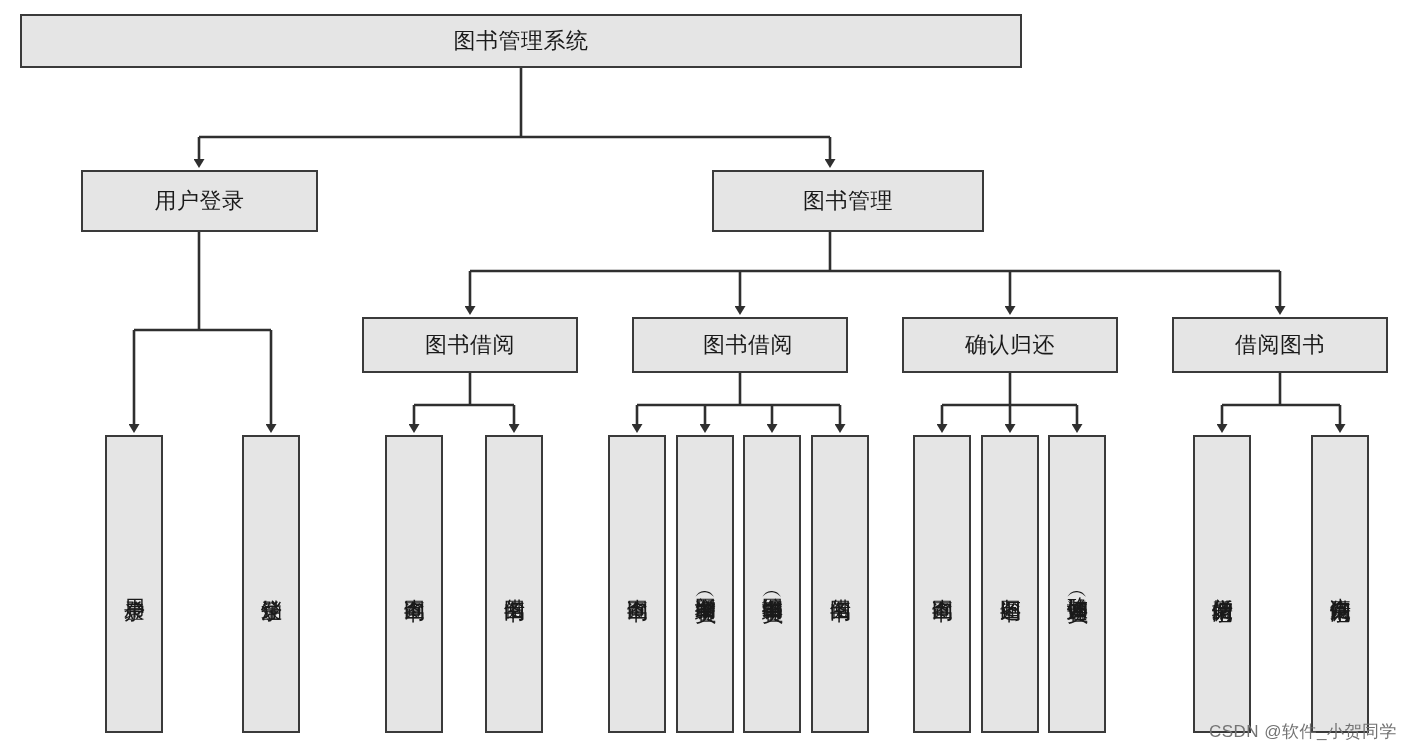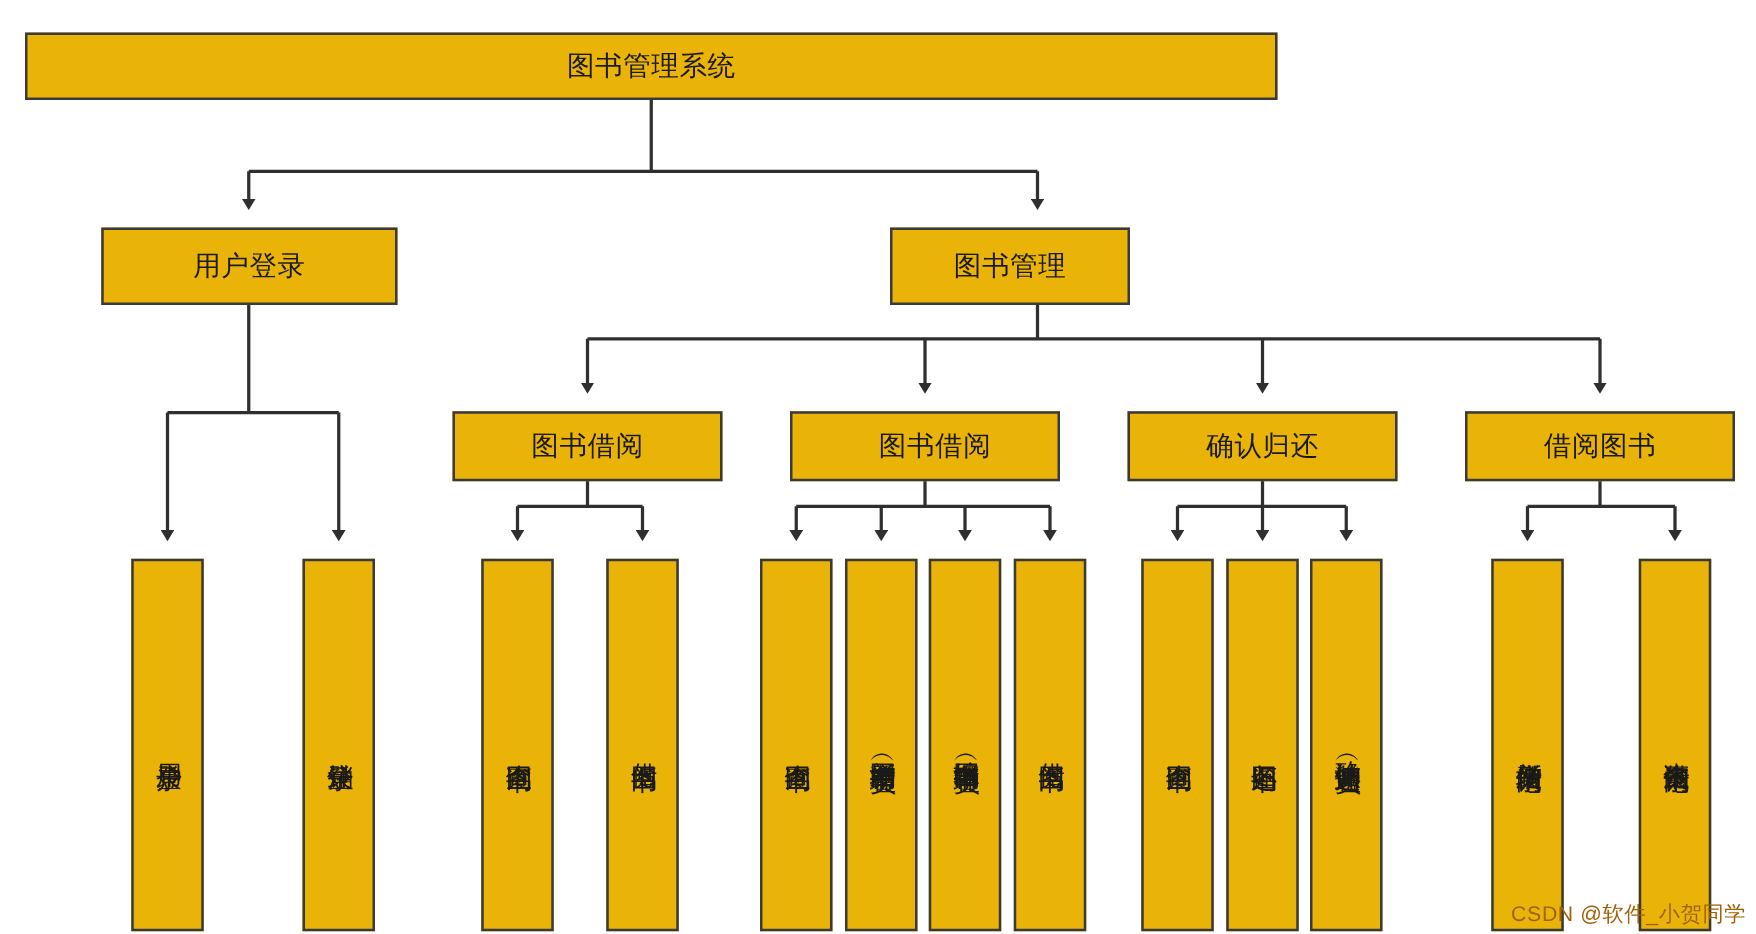--- a/index.html
+++ b/index.html
@@ -21,28 +21,27 @@
     position: absolute;
     left: 0;
     top: 0;
     width: 1405px;
     height: 747px;
     pointer-events: none;
   }
   .node {
     position: absolute;
     box-sizing: border-box;
-    background: #eab308;
+    background: #e5e5e5;
     border: 2px solid #3a3a3a;
     display: flex;
     align-items: center;
     justify-content: center;
     color: #1a1a1a;
     line-height: 1.18;
-    margin-top: 12px;
   }
   .node.horiz {
     font-size: 22px;
     letter-spacing: 0.5px;
   }
   .node.vert {
     font-size: 21px;
     writing-mode: vertical-rl;
     text-orientation: upright;
     letter-spacing: 1px;
@@ -55,21 +54,21 @@
     writing-mode: vertical-rl;
     text-orientation: upright;
     display: block;
     max-height: 100%;
   }
   .watermark {
     position: absolute;
     right: 8px;
     bottom: 4px;
     font-size: 17px;
-    color: #a16207;
+    color: #737373;
     white-space: nowrap;
     letter-spacing: 0.5px;
   }
 </style>
 </head>
 <body>
 
 <div id="canvas">
 
   <svg id="wires" viewBox="0 0 1405 747">
@@ -123,21 +122,21 @@
   </svg>
 
   <div class="node horiz" style="left:20px; top:14px; width:1002px; height:54px;">
     <span>图书管理系统</span>
   </div>
 
   <div class="node horiz" style="left:81px; top:170px; width:237px; height:62px;">
     <span>用户登录</span>
   </div>
 
-  <div class="node horiz" style="left:712px; top:170px; width:192px; height:62px;">
+  <div class="node horiz" style="left:712px; top:170px; width:272px; height:62px;">
     <span>图书管理</span>
   </div>
 
   <div class="node horiz" style="left:362px; top:317px; width:216px; height:56px;">
     <span>图书借阅</span>
   </div>
 
   <div class="node horiz" style="left:632px; top:317px; width:216px; height:56px;padding-left:16px;">
     <span>图书借阅</span>
   </div>

